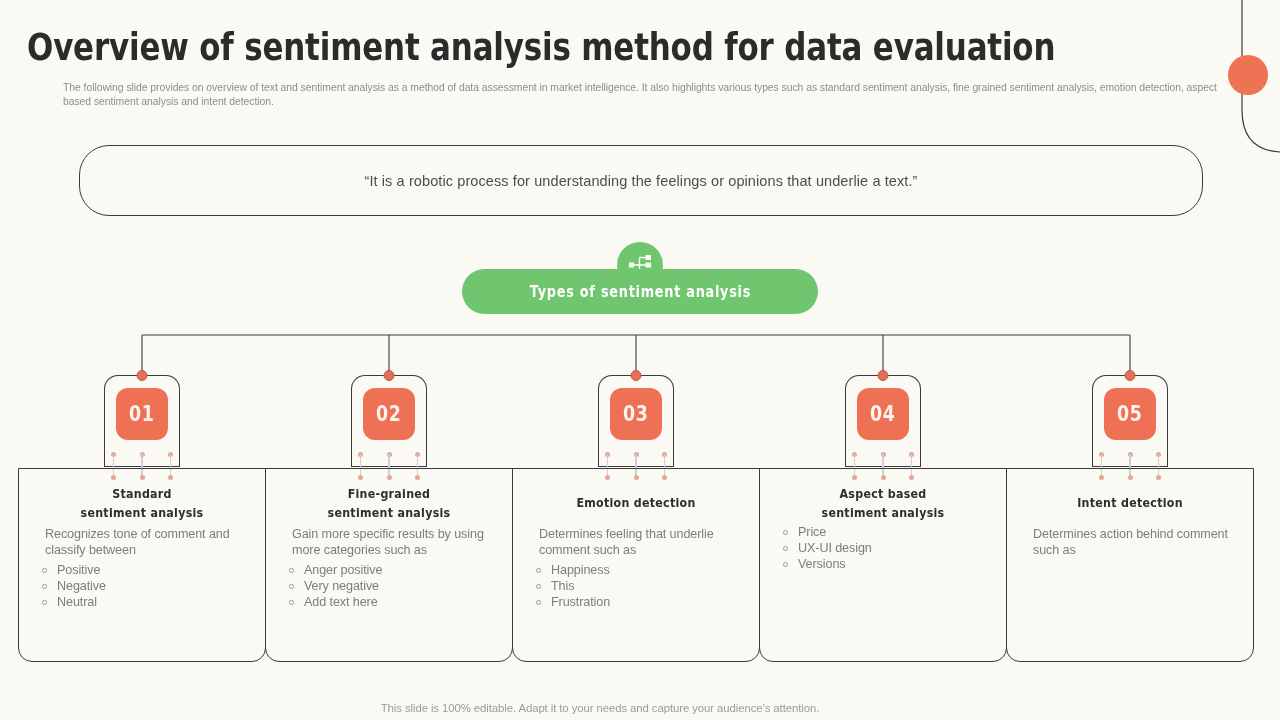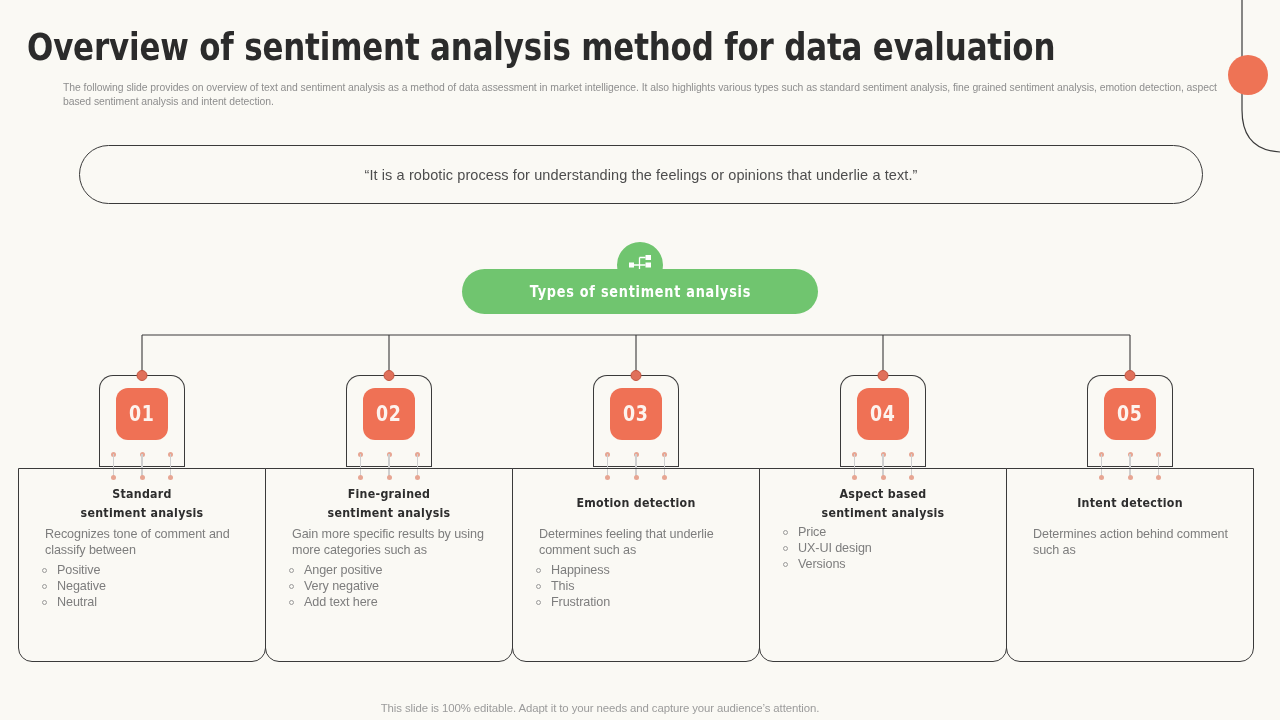--- a/index.html
+++ b/index.html
@@ -59,21 +59,21 @@
     letter-spacing: -0.05px;
     margin-left: 36px;
   }
 
   
   .quote-pill {
     position: absolute;
     left: 79px;
     top: 145px;
     width: 1124px;
-    height: 59px;
+    height: 71px;
     border: 1.1px solid #3a3a3a;
     border-radius: 30px;
     box-sizing: border-box;
     display: flex;
     align-items: center;
     justify-content: center;
   }
   .quote-text {
     font-size: 14.5px;
     color: #4d4d4d;
@@ -134,21 +134,21 @@
   .col {
     position: absolute;
     top: 375px;
     width: 248px;
   }
   .badge-frame {
     position: absolute;
     top: 0;
     left: 50%;
     transform: translateX(-50%);
-    width: 86px;
+    width: 76px;
     height: 92px;
     border: 1.1px solid #3a3a3a;
     border-bottom: none;
     border-radius: 14px 14px 0 0;
     box-sizing: border-box;
     background: #faf9f4;
   }
   .badge-frame::after {
     content: "";
     position: absolute;

